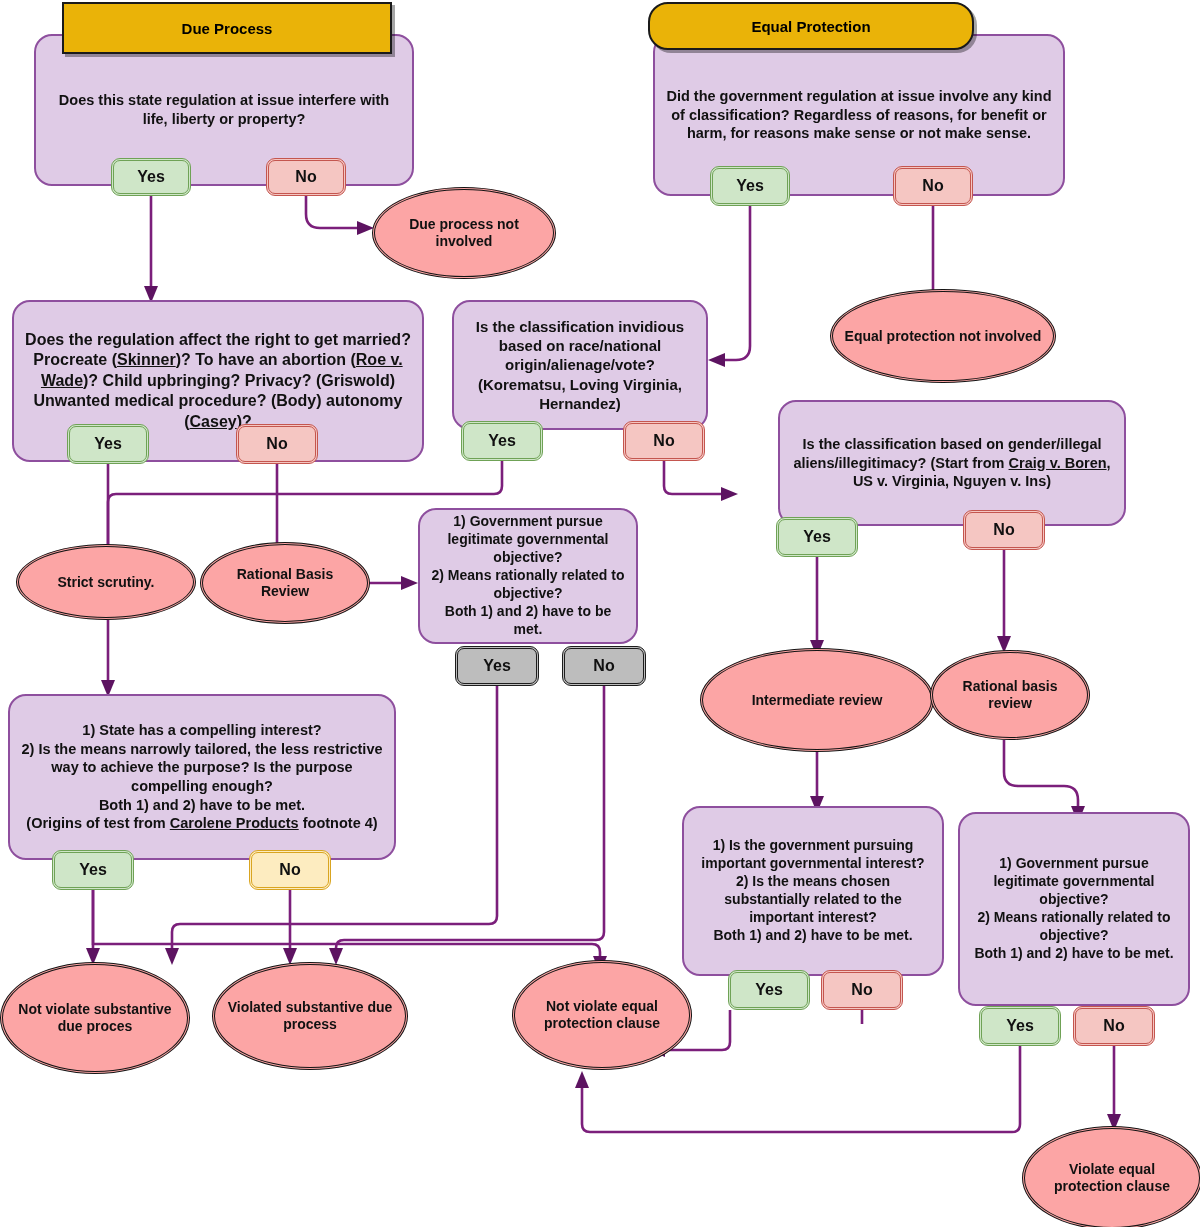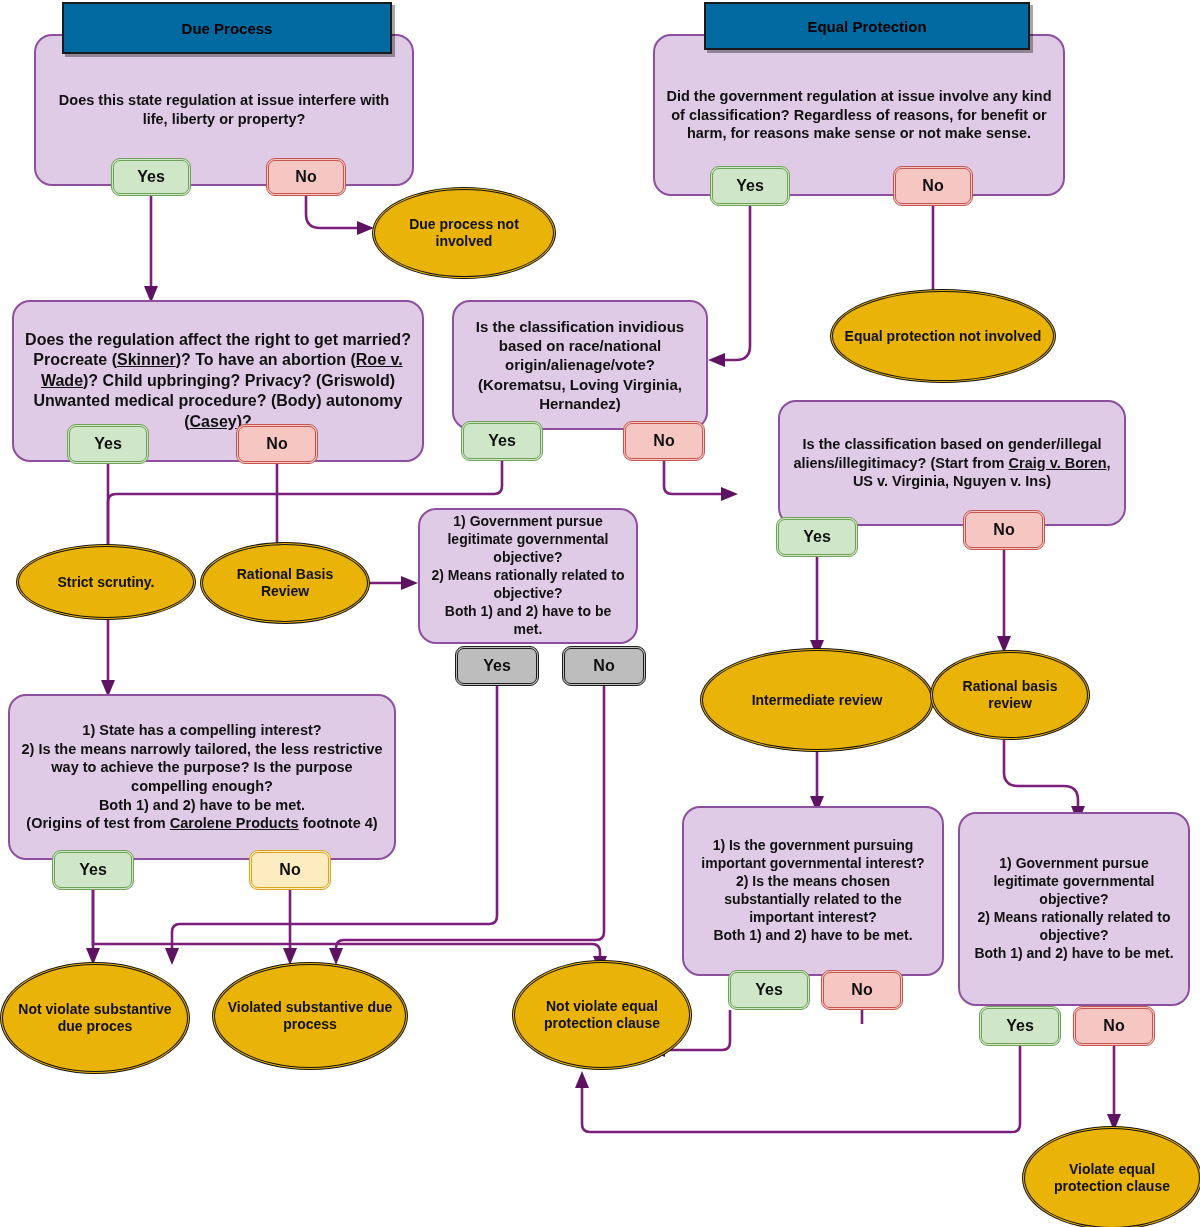--- a/index.html
+++ b/index.html
@@ -17,21 +17,21 @@
     font-weight:bold;
     text-align:center;
     display:flex;
     align-items:center;
     justify-content:center;
     padding:8px 10px;
     line-height:1.28;
     z-index:3;
   }
   .titlebox{
-    background:#0369a1;
+    background:#eab308;
     border:2px solid #1a1a1a;
     color:#000;
     font-weight:bold;
     text-align:center;
     display:flex;align-items:center;justify-content:center;
     box-shadow:3px 3px 0 rgba(0,0,0,.35);
     z-index:6;
     font-size:15px;
   }
 
@@ -41,21 +41,21 @@
     font-weight:bold;font-size:16px;color:#111;
     box-sizing:border-box;
     z-index:7;
   }
   .opt-yes{background:#cfe6c8;border:3px double #6fa256;}
   .opt-no{background:#f5c6c2;border:3px double #c4564f;}
   .opt-no-amber{background:#fdecc0;border:3px double #d9a521;}
   .opt-grey{background:#bdbdbd;border:3px double #1d1d1d;}
 
   .oval{
-    background:#eab308;
+    background:#fca5a5;
     border:3px double #141414;
     border-radius:50%;
     display:flex;align-items:center;justify-content:center;
     text-align:center;
     font-weight:bold;
     color:#111;
     line-height:1.2;
     box-sizing:border-box;
     z-index:4;
     padding:4px 10px;
@@ -140,21 +140,21 @@
 
     <path d="M1020,1046 L1020,1124 Q1020,1132 1012,1132 L590,1132 Q582,1132 582,1124 L582,1084"></path>
     <polygon class="head" points="582,1071 575,1088 589,1088"></polygon>
 
     <path d="M1114,1046 L1114,1118"></path>
     <polygon class="head" points="1114,1131 1107,1114 1121,1114"></polygon>
   </svg>
 
   <div class="node titlebox" style="left:62px;top:2px;width:330px;height:52px;">Due Process</div>
 
-  <div class="node titlebox" style="left:704px;top:2px;width:326px;height:48px;">Equal Protection</div>
+  <div class="node titlebox" style="left:648px;top:2px;width:326px;height:48px;border-radius:20px;">Equal Protection</div>
 
   <div class="node qbox" style="left:34px;top:34px;width:380px;height:152px;font-size:14.5px;">
     <span>Does this state regulation at issue interfere with life, liberty or property?</span>
   </div>
   <div class="node opt opt-yes" style="left:111px;top:158px;width:80px;height:38px;">Yes</div>
   <div class="node opt opt-no" style="left:266px;top:158px;width:80px;height:38px;">No</div>
 
   <div class="node qbox" style="left:653px;top:34px;width:412px;height:162px;font-size:14.5px;">
     <span>Did the government regulation at issue involve any kind of classification? Regardless of reasons, for benefit or harm, for reasons make sense or not make sense.</span>
   </div>

